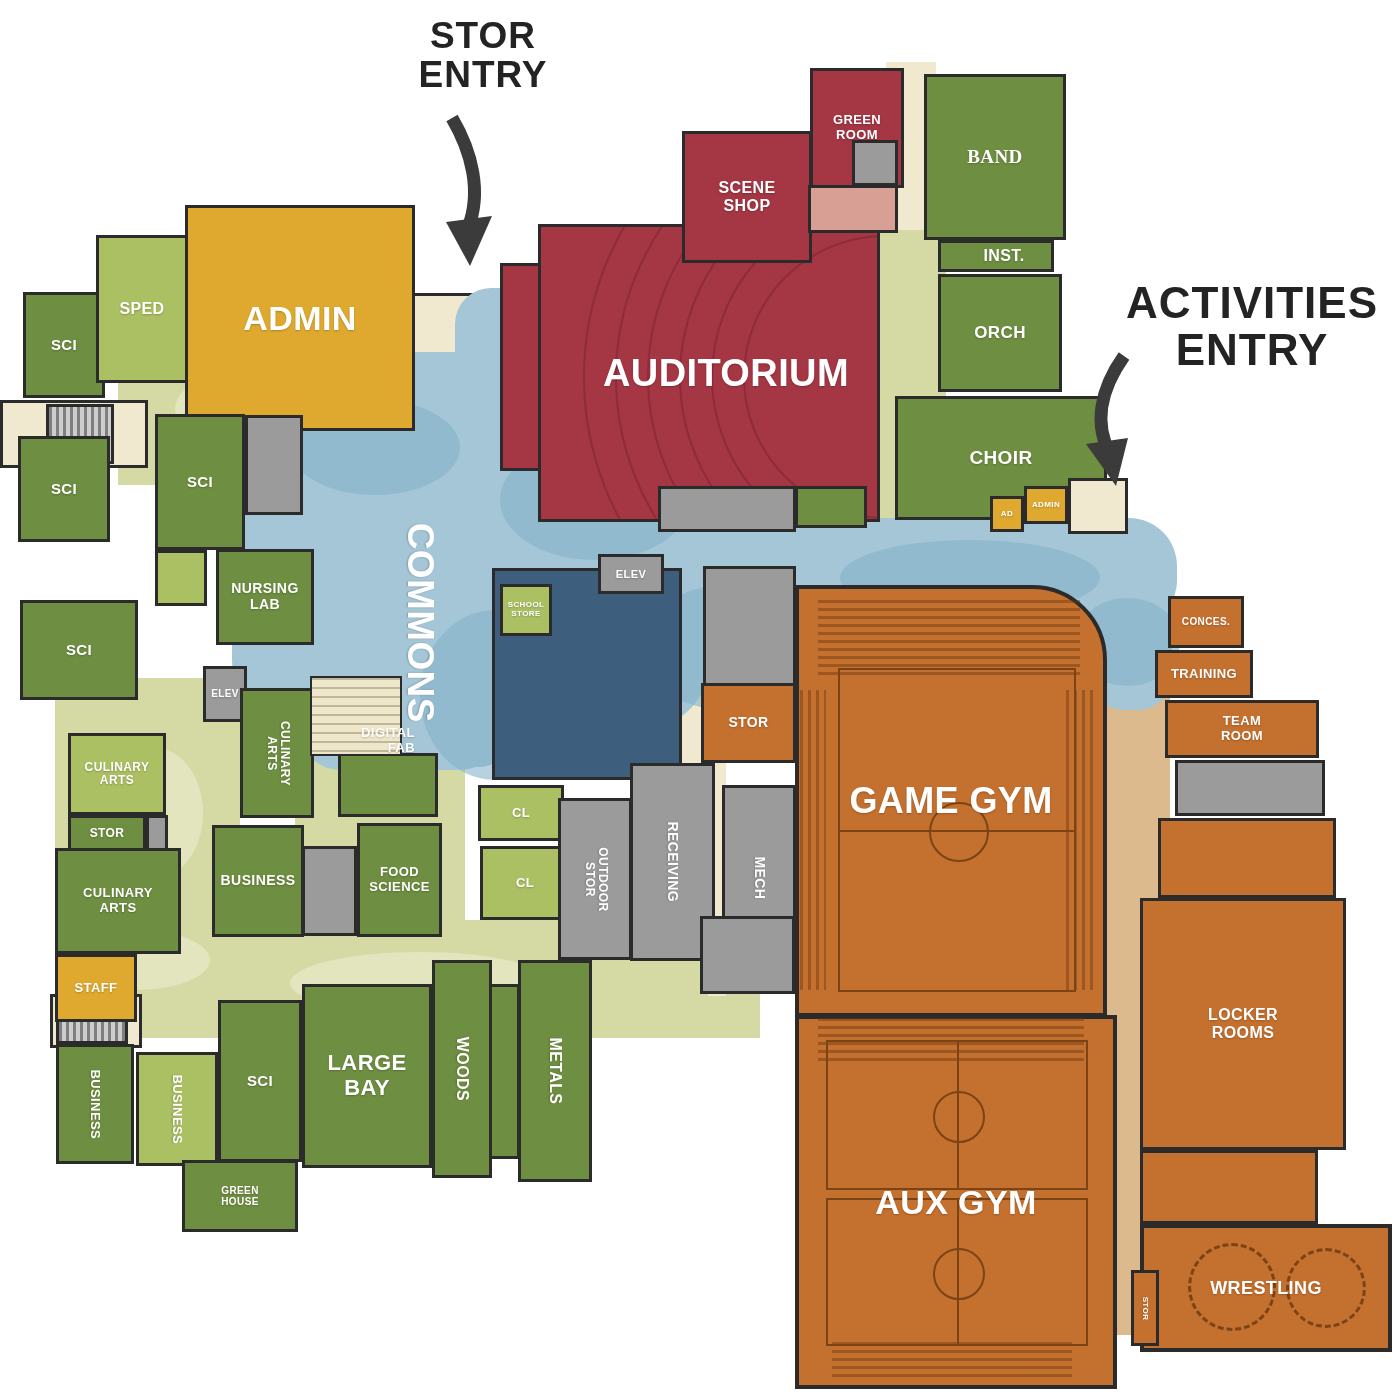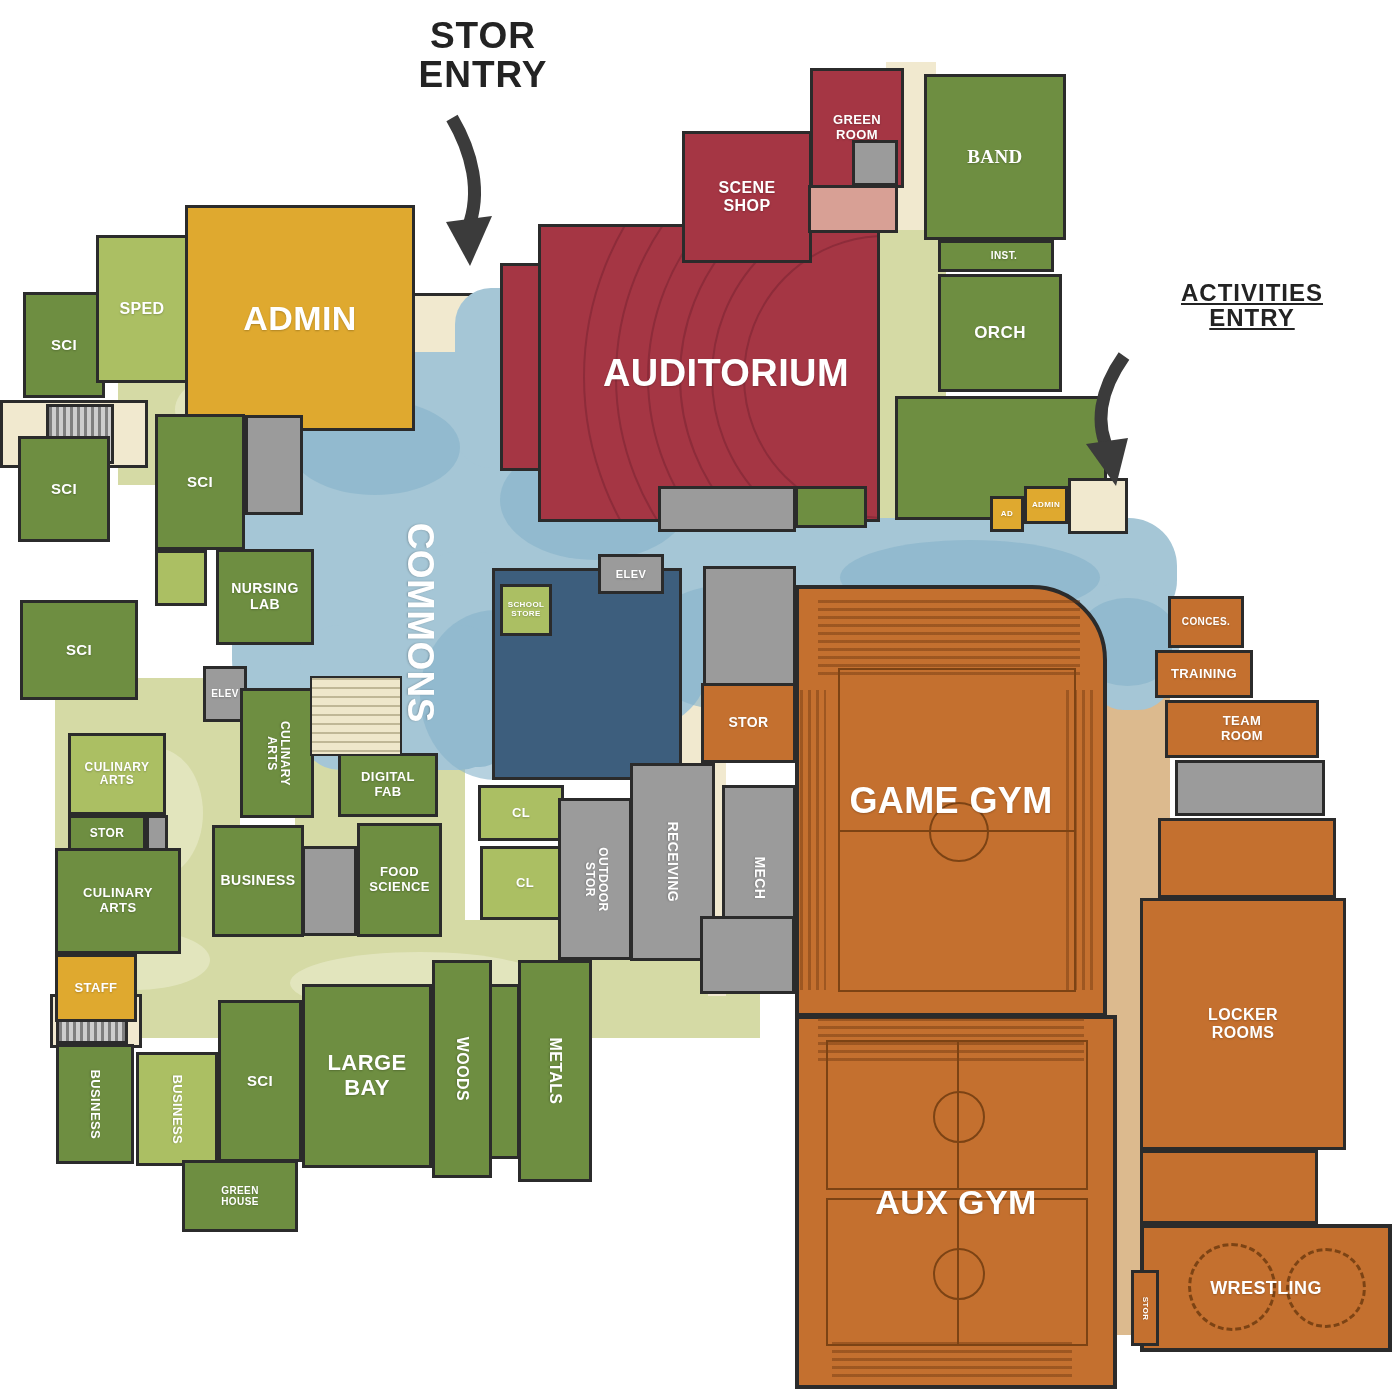--- a/index.html
+++ b/index.html
@@ -189,58 +189,59 @@
       <div class="abs lbl" style="left: 55px; top: 954px; width: 82px; height: 68px; font-size: 13px;"><span>STAFF</span></div>
       <div class="abs lbl rot" style="left: 56px; top: 1044px; width: 78px; height: 120px; font-size: 13px;"><span>BUSINESS</span></div>
       <div class="abs lbl rot" style="left: 136px; top: 1052px; width: 82px; height: 114px; font-size: 13px;"><span>BUSINESS</span></div>
       <div class="abs lbl" style="left: 218px; top: 1000px; width: 84px; height: 162px; font-size: 15px;"><span>SCI</span></div>
       <div class="abs lbl" style="left: 302px; top: 984px; width: 130px; height: 184px; font-size: 22px;"><span>LARGE
 BAY</span></div>
       <div class="abs lbl rot" style="left: 432px; top: 960px; width: 60px; height: 218px; font-size: 16px;"><span>WOODS</span></div>
       <div class="abs lbl rot" style="left: 518px; top: 960px; width: 74px; height: 222px; font-size: 16px;"><span>METALS</span></div>
       <div class="abs lbl" style="left: 182px; top: 1160px; width: 116px; height: 72px; font-size: 10px;"><span>GREEN
 HOUSE</span></div>
-      <div class="abs lbl" style="left: 338px; top: 753px; width: 100px; height: 64px; font-size: 13px;"><span>DIGITAL
+      <div class="abs lbl" style="left: 338px; top: 709px; width: 100px; height: 64px; font-size: 13px; text-align: right;"><span>DIGITAL
 FAB</span></div>
       <div class="abs lbl" style="left: 212px; top: 825px; width: 92px; height: 112px; font-size: 14px;"><span>BUSINESS</span></div>
       <div class="abs lbl" style="left: 357px; top: 823px; width: 85px; height: 114px; font-size: 13px;"><span>FOOD
 SCIENCE</span></div>
       <div class="abs lbl" style="left: 478px; top: 785px; width: 86px; height: 56px; font-size: 13px;"><span>CL</span></div>
       <div class="abs lbl" style="left: 480px; top: 846px; width: 90px; height: 74px; font-size: 13px;"><span>CL</span></div>
       <div class="abs lbl" style="left: 500px; top: 584px; width: 52px; height: 52px; font-size: 8px;"><span>SCHOOL
 STORE</span></div>
       <div class="abs lbl" style="left: 598px; top: 554px; width: 66px; height: 40px; font-size: 11px;"><span>ELEV</span></div>
       <div class="abs lbl" style="left: 701px; top: 683px; width: 95px; height: 80px; font-size: 14px;"><span>STOR</span></div>
       <div class="abs lbl rot" style="left: 630px; top: 763px; width: 85px; height: 198px; font-size: 14px;"><span>RECEIVING</span></div>
       <div class="abs lbl rot" style="left: 558px; top: 798px; width: 74px; height: 162px; font-size: 12px;"><span>OUTDOOR
 STOR</span></div>
       <div class="abs lbl rot" style="left: 722px; top: 785px; width: 74px; height: 185px; font-size: 14px;"><span>MECH</span></div>
       <div class="abs lbl" style="left: 538px; top: 224px; width: 342px; height: 298px; font-size: 38px; margin-left: 17px;"><span>AUDITORIUM</span></div>
       <div class="abs lbl" style="left: 682px; top: 131px; width: 130px; height: 132px; font-size: 16px;"><span>SCENE
 SHOP</span></div>
       <div class="abs lbl" style="left: 810px; top: 68px; width: 94px; height: 120px; font-size: 13px;"><span>GREEN
 ROOM</span></div>
       <div class="abs lbl" style="left: 924px; top: 74px; width: 142px; height: 166px; font-size: 19px; font-family: Liberation Serif, serif;"><span>BAND</span></div>
-      <div class="abs lbl" style="left: 938px; top: 240px; width: 104px; height: 32px; font-size: 10px; padding-left: 28px;"><span>INST.</span></div>
+      <div class="abs lbl" style="left: 938px; top: 240px; width: 104px; height: 32px; font-size: 16px; padding-left: 28px;"><span>INST.</span></div>
       <div class="abs lbl" style="left: 938px; top: 274px; width: 124px; height: 118px; font-size: 17px;"><span>ORCH</span></div>
+      <div class="abs lbl" style="left: 895px; top: 396px; width: 212px; height: 124px; font-size: 19px;"><span>CHOIR</span></div>
       <div class="abs lbl" style="left: 990px; top: 496px; width: 34px; height: 36px; font-size: 8px;"><span>AD</span></div>
       <div class="abs lbl" style="left: 1024px; top: 486px; width: 44px; height: 38px; font-size: 8px;"><span>ADMIN</span></div>
       <div class="abs lbl" style="left: 795px; top: 585px; width: 312px; height: 432px; font-size: 36px; align-items: center;"><span>GAME GYM</span></div>
       <div class="abs lbl" style="left: 795px; top: 1015px; width: 322px; height: 374px; font-size: 34px;"><span>AUX GYM</span></div>
       <div class="abs lbl" style="left: 1168px; top: 596px; width: 76px; height: 52px; font-size: 10px;"><span>CONCES.</span></div>
       <div class="abs lbl" style="left: 1155px; top: 650px; width: 98px; height: 48px; font-size: 13px;"><span>TRAINING</span></div>
       <div class="abs lbl" style="left: 1165px; top: 700px; width: 154px; height: 58px; font-size: 13px;"><span>TEAM
 ROOM</span></div>
       <div class="abs lbl" style="left: 1140px; top: 1224px; width: 252px; height: 128px; font-size: 18px;"><span>WRESTLING</span></div>
       <div class="abs lbl" style="left: 1140px; top: 898px; width: 206px; height: 252px; font-size: 16px;"><span>LOCKER
 ROOMS</span></div>
       <div class="abs lbl rot" style="left: 1131px; top: 1270px; width: 28px; height: 76px; font-size: 8px;"><span>STOR</span></div>
       <div class="abs ann" style="left: 362px; top: 16px; width: 242px; height: 100px; font-size: 37px;"><span style="white-space: pre-line;">STOR
 ENTRY</span></div>
-      <div class="abs ann" style="left: 1118px; top: 280px; width: 268px; height: 100px; font-size: 24px; text-decoration: underline;"><span style="white-space: pre-line;">ACTIVITIES
+      <div class="abs ann" style="left: 1118px; top: 280px; width: 268px; height: 100px; font-size: 44px;"><span style="white-space: pre-line;">ACTIVITIES
 ENTRY</span></div>
       <div class="abs lbl rot" style="left: 382px; top: 450px; width: 76px; height: 345px; font-size: 37px; color: rgb(255, 255, 255);"><span>COMMONS</span></div>
     </div>
   <svg class="layer" id="layer-arrows" viewBox="0 0 1396 1398" width="1396" height="1398">
       <path d="M452,118 C472,152 482,192 468,228" fill="none" stroke="#3b3b3b" stroke-width="13"></path>
       <polygon points="446,222 492,216 470,266" fill="#3b3b3b"></polygon>
       <path d="M1124,356 C1100,390 1094,424 1110,454" fill="none" stroke="#3b3b3b" stroke-width="13"></path>
       <polygon points="1086,444 1128,438 1116,486" fill="#3b3b3b"></polygon>
     </svg>
 </div>

